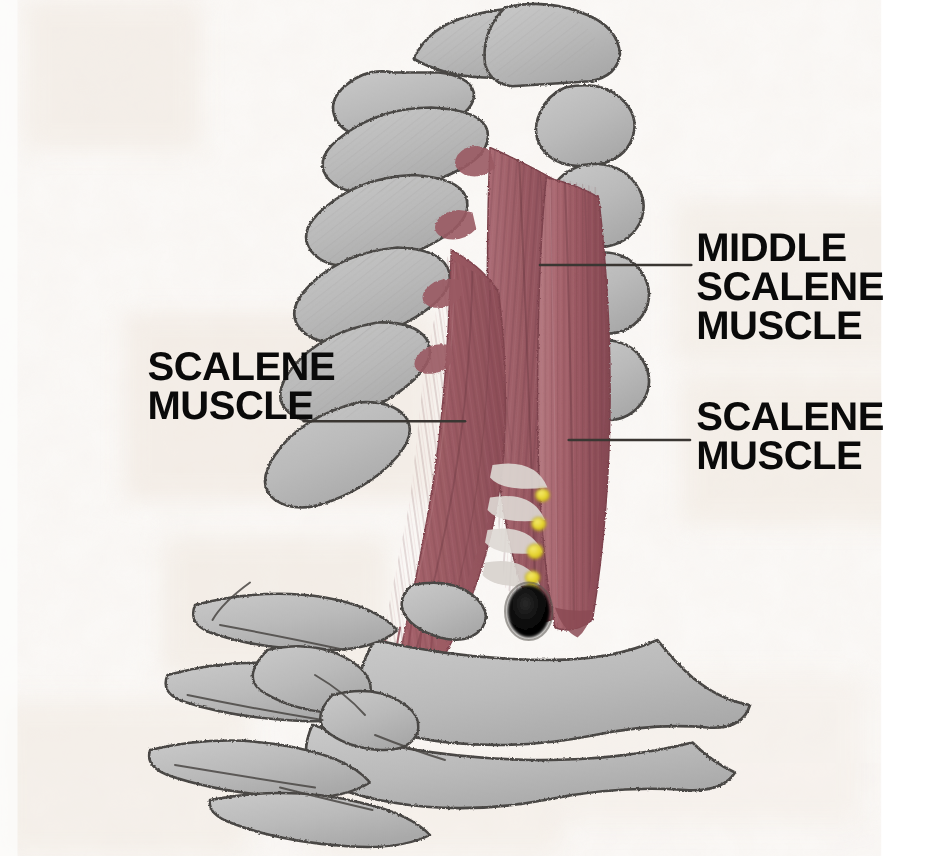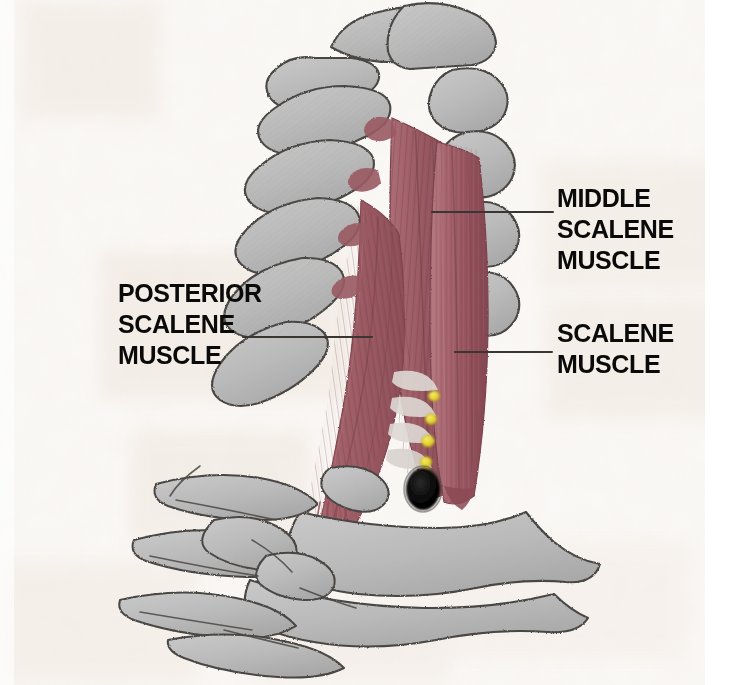--- a/index.html
+++ b/index.html
@@ -20,21 +20,21 @@
     left: 0;
     top: 0;
     width: 740px;
     height: 685px;
   }
   .label {
     position: absolute;
     color: #0a0a0a;
     font-family: "Liberation Sans", sans-serif;
     font-weight: bold;
-    font-size: 25px;
+    font-size: 32px;
     line-height: 31px;
     letter-spacing: -0.4px;
     white-space: nowrap;
     text-transform: uppercase;
   }
   .label .ln { display: block; }
   #label-posterior { left: 118px; top: 278px; }
   #label-middle    { left: 557px; top: 183px; }
   #label-anterior  { left: 557px; top: 318px; }
 </style>
@@ -261,21 +261,20 @@
     <ellipse cx="423" cy="489" rx="19" ry="23" fill="none" stroke="#5a5550" stroke-width="1.6" opacity="0.55"></ellipse>
 
     <g stroke="#3a3632" stroke-width="2.1" stroke-linecap="round">
       <line x1="243" y1="337" x2="372" y2="337"></line>
       <line x1="432" y1="212" x2="553" y2="212"></line>
       <line x1="455" y1="352" x2="552" y2="352"></line>
     </g>
   </svg>
 
   <div class="label" id="label-posterior">
-    <span class="ln">POSTERIOR</span>
     <span class="ln">SCALENE</span>
     <span class="ln">MUSCLE</span>
   </div>
 
   <div class="label" id="label-middle">
     <span class="ln">MIDDLE</span>
     <span class="ln">SCALENE</span>
     <span class="ln">MUSCLE</span>
   </div>
 

